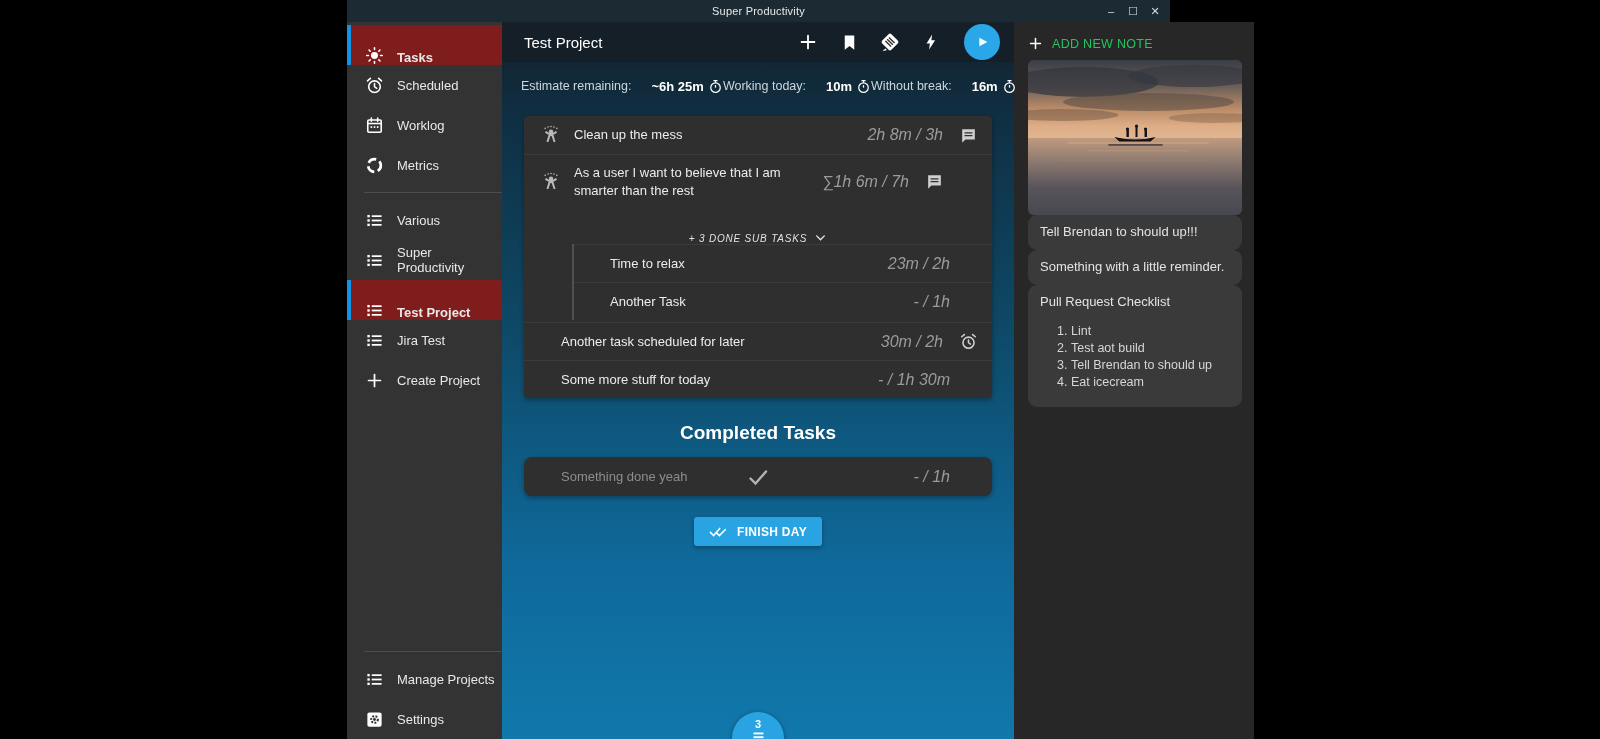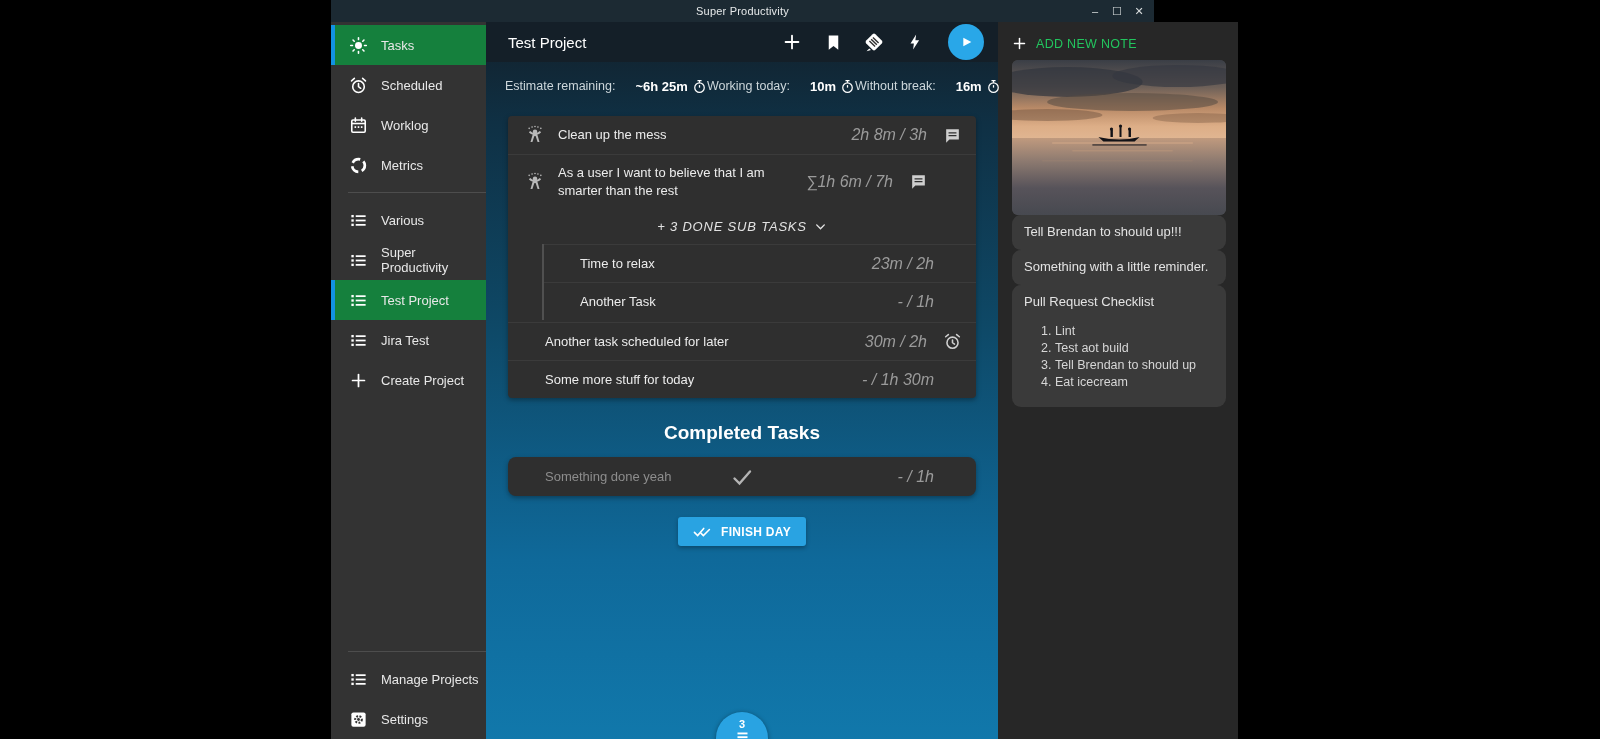--- a/index.html
+++ b/index.html
@@ -1,38 +1,38 @@
 <!DOCTYPE html>
 <html><head>
 <meta charset="utf-8">
 <style>
   * { margin:0; padding:0; box-sizing:border-box; }
   html,body { background:#000; }
   .stage { position:relative; width:1600px; height:739px; background:#000; overflow:hidden;
            font-family:"Liberation Sans", sans-serif; }
-  .window { position:absolute; left:331px; top:0; width:823px; height:739px;
+  .window { position:absolute; left:347px; top:0; width:823px; height:739px;
             display:flex; flex-direction:column; background:#333; }
 
   
   .titlebar { height:22px; background:#1c2a33; position:relative; flex:none;
               display:flex; align-items:center; }
   .titlebar-title { position:absolute; left:0; right:0; text-align:center;
                     font-size:11px; color:#e6e9ea; letter-spacing:.2px; }
   .win-controls { margin-left:auto; display:flex; gap:4px; padding-right:6px; z-index:2; }
   .win-btn { width:18px; height:16px; display:flex; align-items:center; justify-content:center;
              color:#d8dcdd; font-size:11px; cursor:pointer; }
 
   .app-body { flex:1; display:flex; min-height:0; }
 
   
   .sidebar { width:155px; background:#333333; display:flex; flex-direction:column;
              padding-top:3px; flex:none; }
   .nav-item { height:40px; flex:none; display:flex; align-items:center; gap:13px;
               padding-left:17px; color:#e8e8e8; font-size:13px; position:relative; cursor:pointer; }
-  .nav-item.active { background:#15803d; font-weight:normal; }
+  .nav-item.active { background:#7f1d1d; font-weight:bold;align-items:flex-end; }
   .nav-item.active::before { content:''; position:absolute; left:0; top:0; bottom:0;
                              width:4px; background:#1292e3; }
   .nicon { width:20px; height:20px; flex:none; display:flex; align-items:center; justify-content:center; }
   .side-divider { height:1px; background:#4d4d4d; margin:7px 0 7px 17px; flex:none; }
   .side-spacer { flex:1; }
 
   
   .main { width:512px; flex:none; position:relative; display:flex; flex-direction:column;
           background:linear-gradient(180deg,#13202a 0%,#0f3044 14%,#0e4866 42%,#0f699a 75%,#1178ab 100%); }
   .main-header { height:40px; flex:none; display:flex; align-items:center;
@@ -54,23 +54,23 @@
   .task-panel { background:#2f2f2f; border-radius:4px; overflow:hidden; flex:none;
                 box-shadow:0 2px 5px rgba(0,0,0,.35); }
   .trow { min-height:38px; display:flex; align-items:center; padding:0 12px 0 16px;
           border-top:1px solid #3b3b3b; color:#ececec; font-size:13px; cursor:pointer; }
   .trow.first { border-top:none; }
   .trow.tall { min-height:54px; padding-top:6px; padding-bottom:6px; }
   .ticon { width:22px; flex:none; margin-right:12px; display:flex; justify-content:center; }
   .ttitle { flex:1; padding-right:12px; line-height:1.35; }
   .ttime { font-style:italic; color:#9b9b9b; font-size:16px; white-space:nowrap; }
   .taction { width:24px; flex:none; margin-left:13px; display:flex; justify-content:center; }
-  .subtoggle { height:36px; display:flex; align-items:center; justify-content:center; gap:7px;
-               color:#e2e2e2; font-size:13px; font-style:italic; letter-spacing:.8px; cursor:pointer; }
-  .subwrap { margin-left:34px; border-left:2px solid #505050; margin-bottom:2px; }
+  .subtoggle { height:36px; display:flex; align-items:flex-end; justify-content:center; gap:7px;
+               color:#e2e2e2; font-size:10px; font-style:italic; letter-spacing:.8px; cursor:pointer; }
+  .subwrap { margin-left:48px; border-left:2px solid #505050; margin-bottom:2px; }
   .subrow { height:38px; display:flex; align-items:center; padding:0 42px 0 36px;
             border-top:1px solid #3b3b3b; color:#ececec; font-size:13px; cursor:pointer; }
   .trow.plain { padding-left:37px; }
   .trow.plain .ttime.end { margin-right:30px; }
 
   .completed-h { margin:24px 0 0; text-align:center; color:#fff; font-size:19px;
                  font-weight:bold; flex:none; }
   .completed-panel { margin-top:13px; background:#2f2f2f; border-radius:8px; flex:none;
                      position:relative; height:39px; display:flex; align-items:center;
                      padding:0 42px 0 37px; box-shadow:0 2px 5px rgba(0,0,0,.35); }

